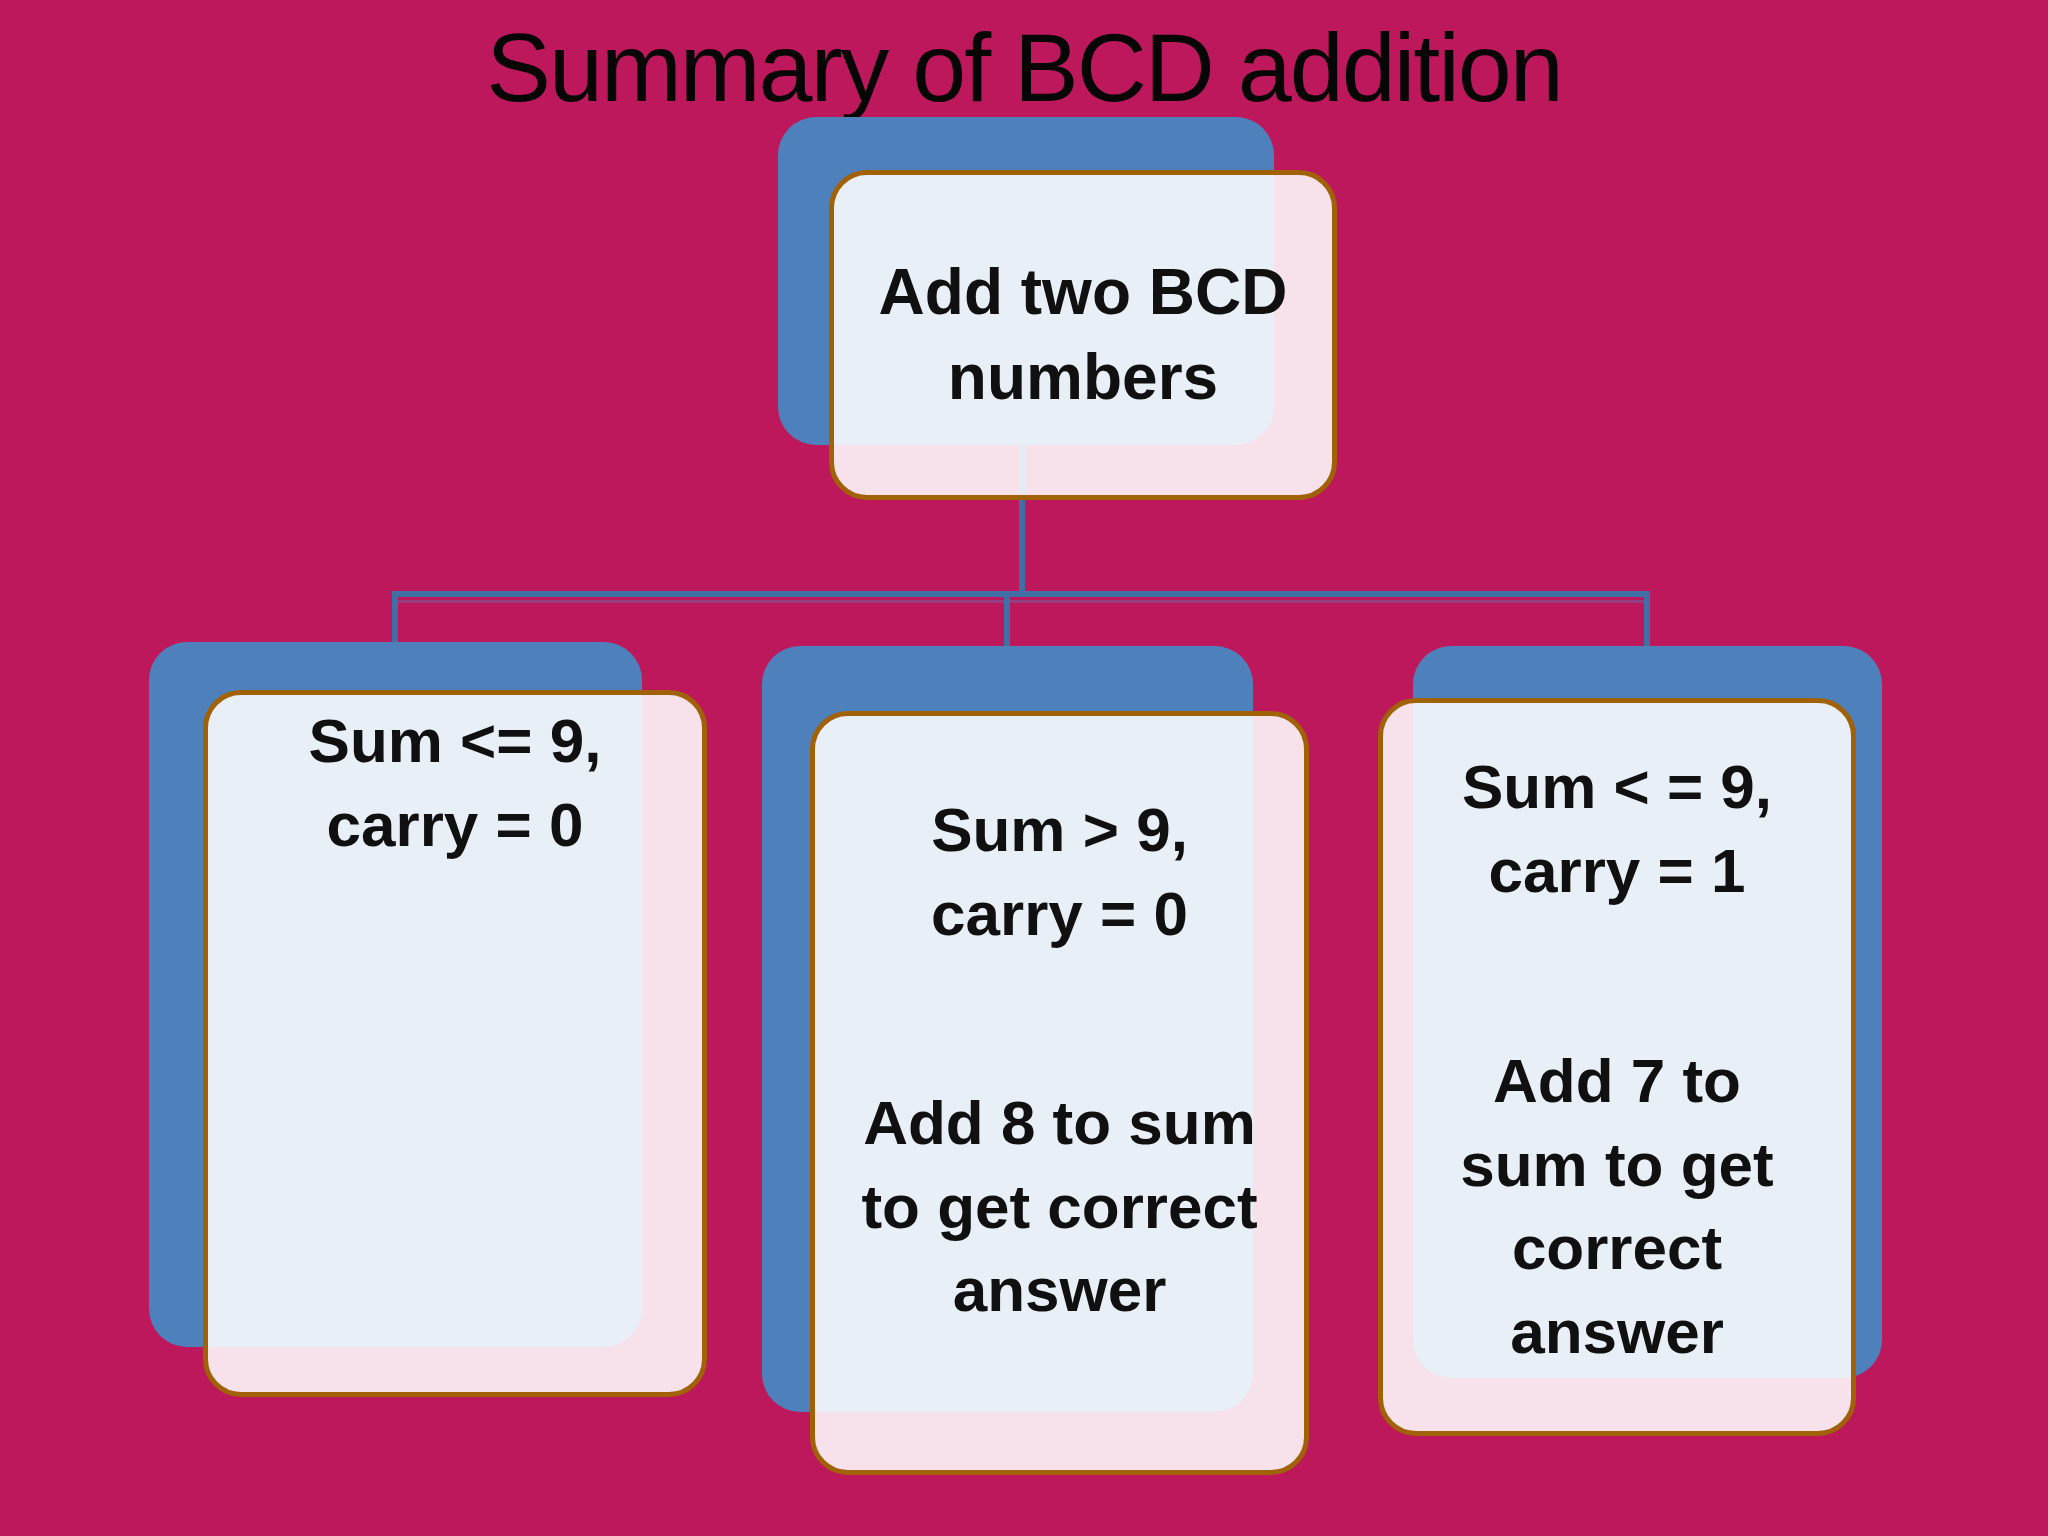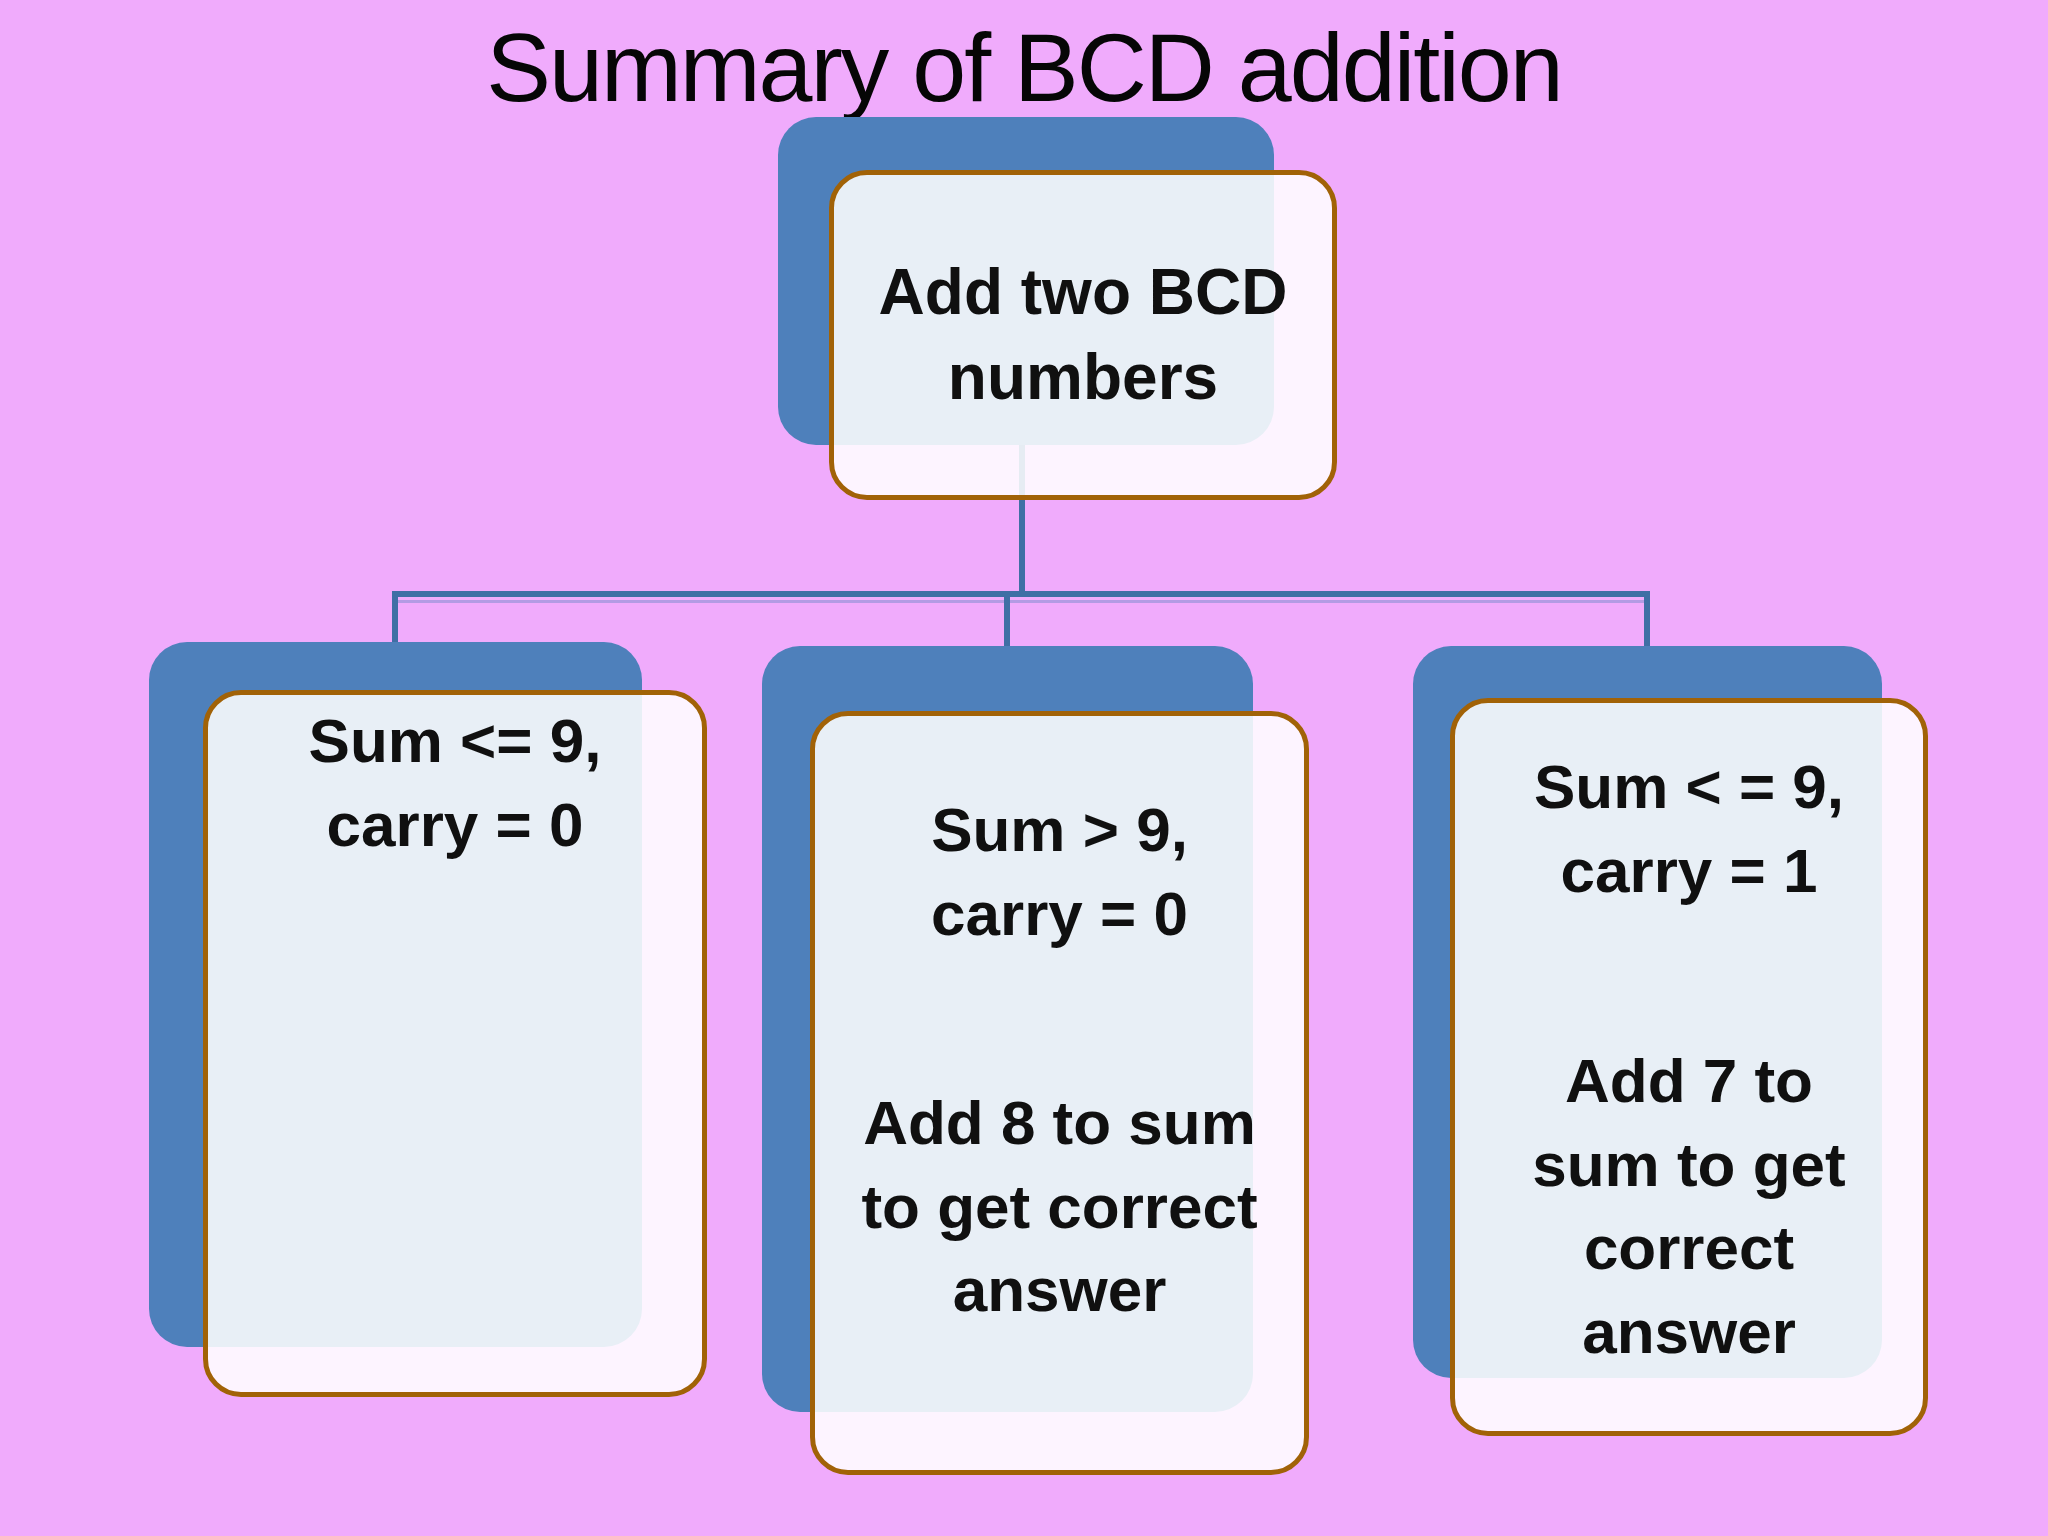--- a/index.html
+++ b/index.html
@@ -1,17 +1,17 @@
 <!DOCTYPE html>
 <html><head>
 <meta charset="utf-8">
 <style>
   html,body{margin:0;padding:0;background:#ffffff;}
   .stage{
-    position:relative;width:2048px;height:1536px;background:#f0abfc;
+    position:relative;width:2048px;height:1536px;background:#be185d;
     font-family:"Liberation Sans",sans-serif;overflow:hidden;
   }
   .slide-title{
     position:absolute;left:0;top:12px;width:100%;text-align:center;
     font-size:97px;font-weight:400;color:#060606;letter-spacing:-2px;
     z-index:0;
   }
   
   .conn{position:absolute;background:#3f6fa5;z-index:1;}
   .conn-echo{position:absolute;background:rgba(79,129,189,0.38);z-index:1;}
@@ -66,21 +66,21 @@
       <div class="node-text abs-text" style="top:72px;">Sum &gt; 9,
 carry = 0</div>
       <div class="node-text abs-text" style="top:365px;">Add 8 to sum
 to get correct
 answer</div>
     </div>
   </div>
 
   <div>
     <div class="back" style="left:1413px;top:646px;width:469px;height:732px;"></div>
-    <div class="panel" style="left:1450px;top:698px;width:478px;height:738px;">
+    <div class="panel" style="left:1378px;top:698px;width:478px;height:738px;">
       <div class="node-text abs-text" style="top:42px;">Sum &lt; = 9,
 carry = 1</div>
       <div class="node-text abs-text" style="top:336px;">Add 7 to
 sum to get
 correct
 answer</div>
     </div>
   </div>
 
 </div>

